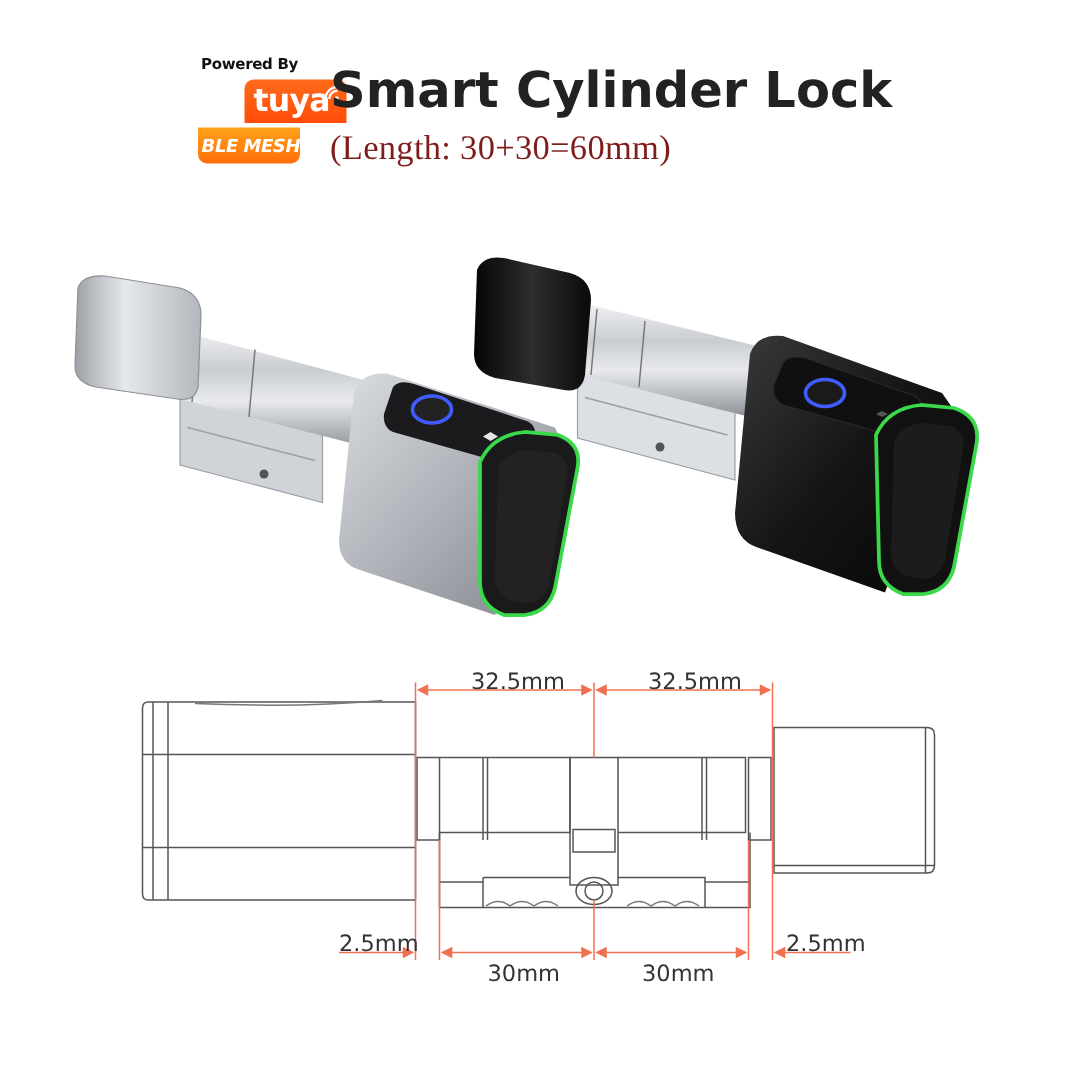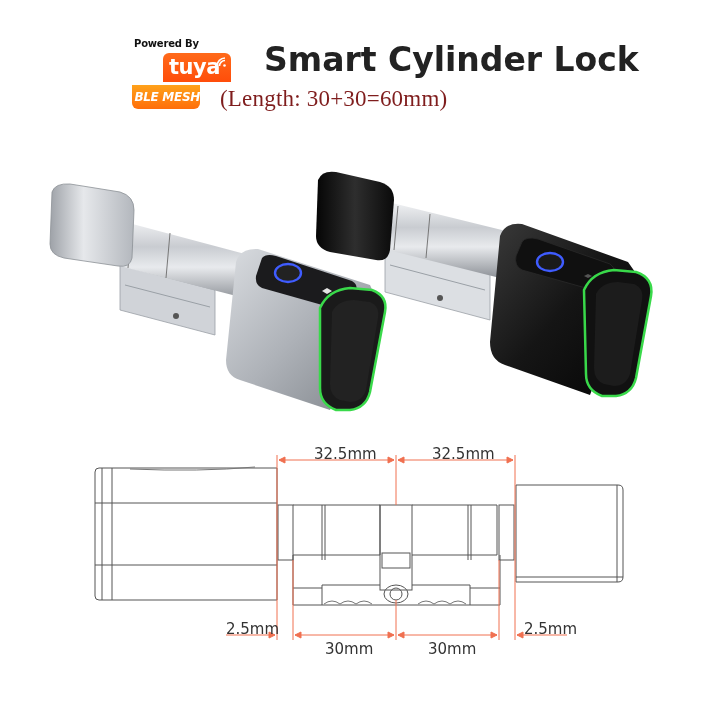--- a/index.html
+++ b/index.html
@@ -4,21 +4,21 @@
 <style>
   html,body{margin:0;padding:0;background:#ffffff;}
   body{width:720px;height:720px;position:relative;overflow:hidden;font-family:"DejaVu Sans","Liberation Sans",sans-serif;}
   .abs{position:absolute;}
   
   .brand{left:132px;top:38px;width:70px;height:78px;}
   .powered{position:absolute;left:2px;top:0;font-size:10px;font-weight:bold;color:#111;letter-spacing:-0.2px;white-space:nowrap;font-family:"DejaVu Sans",sans-serif;}
   .tuya{position:absolute;left:0;top:15px;width:68px;height:29px;background:linear-gradient(#ff6a1a,#ff4d0a);border-radius:6px 6px 0 0;color:#fff;font-size:21px;font-weight:bold;line-height:29px;padding-left:6px;box-sizing:border-box;font-family:"DejaVu Sans",sans-serif;letter-spacing:-0.5px;margin-left:31px;}
   .tuya .wifi{position:absolute;right:4px;top:3px;width:12px;height:12px;}
   .ble{position:absolute;left:0;top:47px;width:68px;height:24px;background:linear-gradient(#ffa21a,#ff6e0a);border-radius:0 0 6px 6px;color:#fff;font-size:12px;font-weight:bold;font-style:italic;line-height:24px;text-align:right;font-family:"DejaVu Sans",sans-serif;letter-spacing:-0.3px;}
-  .title{left:220px;top:40px;font-size:33px;font-weight:bold;color:#222;letter-spacing:0px;white-space:nowrap;font-family:"DejaVu Sans",sans-serif;margin-left:44px;}
+  .title{left:220px;top:40px;font-size:33px;font-weight:bold;color:#222;letter-spacing:0px;white-space:nowrap;font-family:"DejaVu Sans",sans-serif;}
   .subtitle{left:220px;top:86px;font-size:23px;color:#7f1d1d;white-space:nowrap;font-family:Liberation Serif, serif;letter-spacing:0.2px;}
   .dim-label{position:absolute;font-size:15px;color:#333;white-space:nowrap;font-family:"DejaVu Sans",sans-serif;}
 </style>
 </head>
 <body>
 
 <div class="abs brand">
   <div class="powered">Powered By</div>
   <div class="tuya">
     <span>tuya</span>

